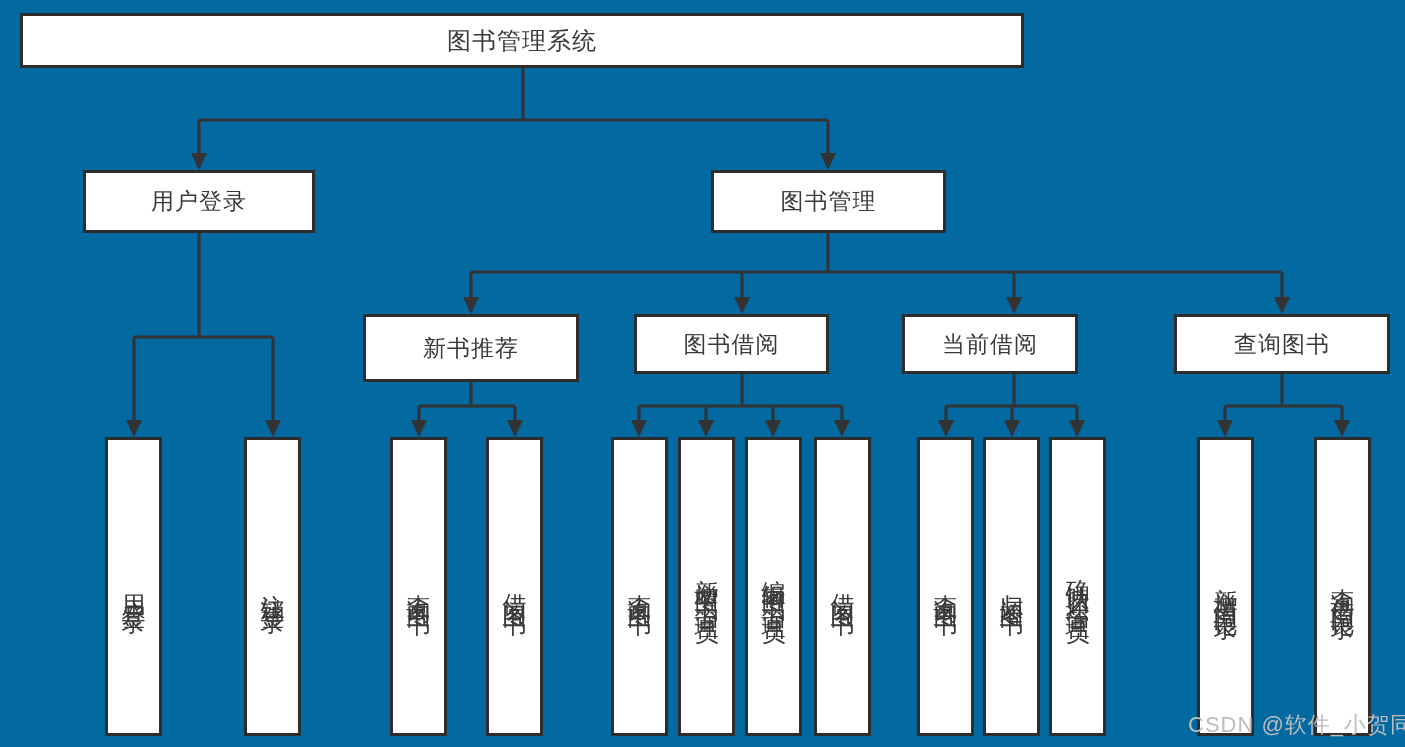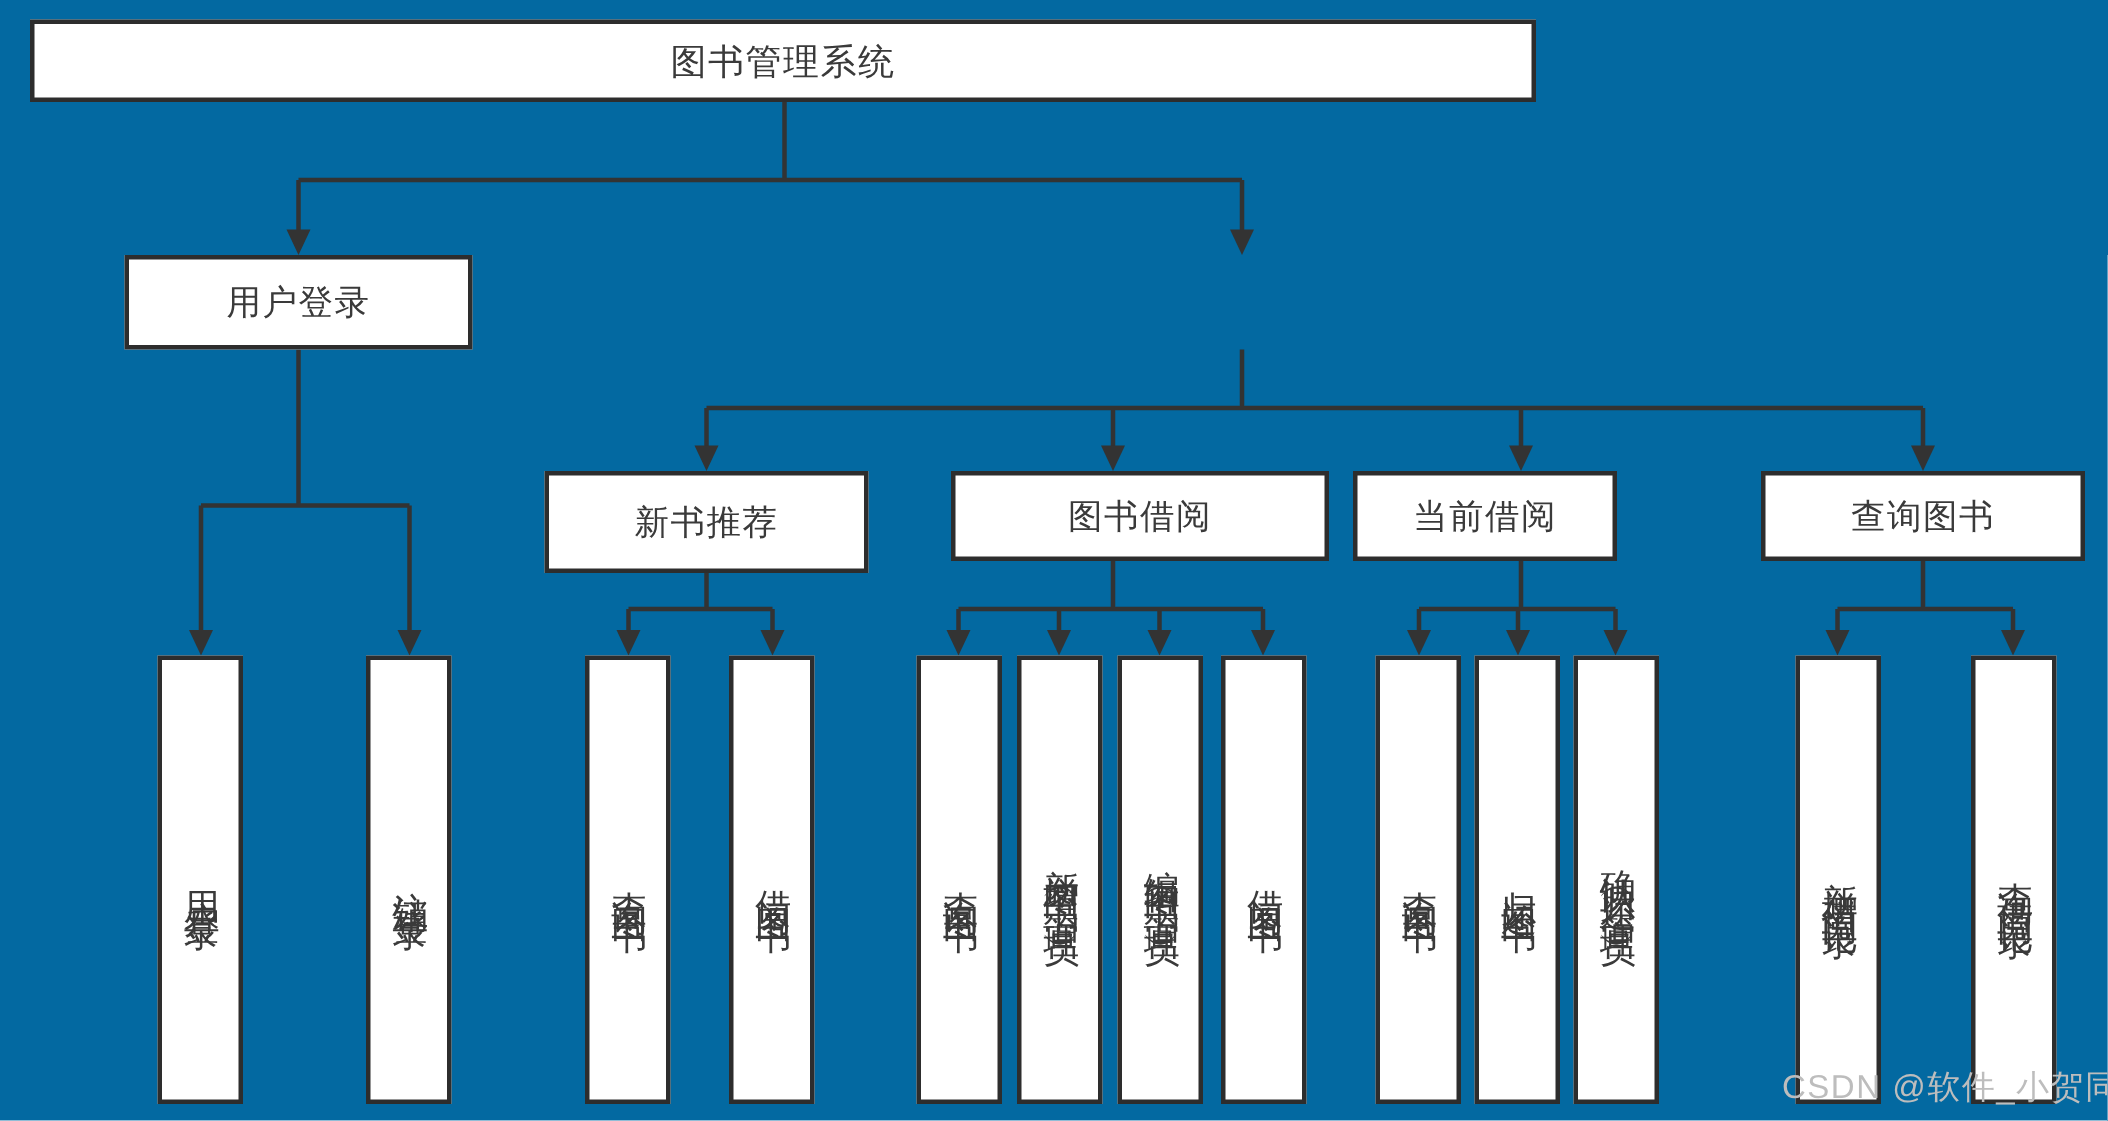--- a/index.html
+++ b/index.html
@@ -89,25 +89,28 @@
     <polygon points="1334,420 1350,420 1342,437"></polygon>
   </svg>
 
   <div class="box h root" style="left:20px; top:13px; width:1004px; height:55px">
     <span>图书管理系统</span>
   </div>
 
   <div class="box h" style="left:83px; top:170px; width:232px; height:63px">
     <span>用户登录</span>
   </div>
+  <div class="box h" style="left:711px; top:170px; width:235px; height:63px">
+    <span>图书管理</span>
+  </div>
 
   <div class="box h" style="left:363px; top:314px; width:216px; height:68px">
     <span>新书推荐</span>
   </div>
-  <div class="box h" style="left:634px; top:314px; width:252px; height:60px">
+  <div class="box h" style="left:634px; top:314px; width:195px; height:60px">
     <span>图书借阅</span>
   </div>
   <div class="box h" style="left:902px; top:314px; width:176px; height:60px">
     <span>当前借阅</span>
   </div>
   <div class="box h" style="left:1174px; top:314px; width:216px; height:60px">
     <span>查询图书</span>
   </div>
 
   <div class="box v" style="left:105px; top:437px; width:57px; height:299px">

